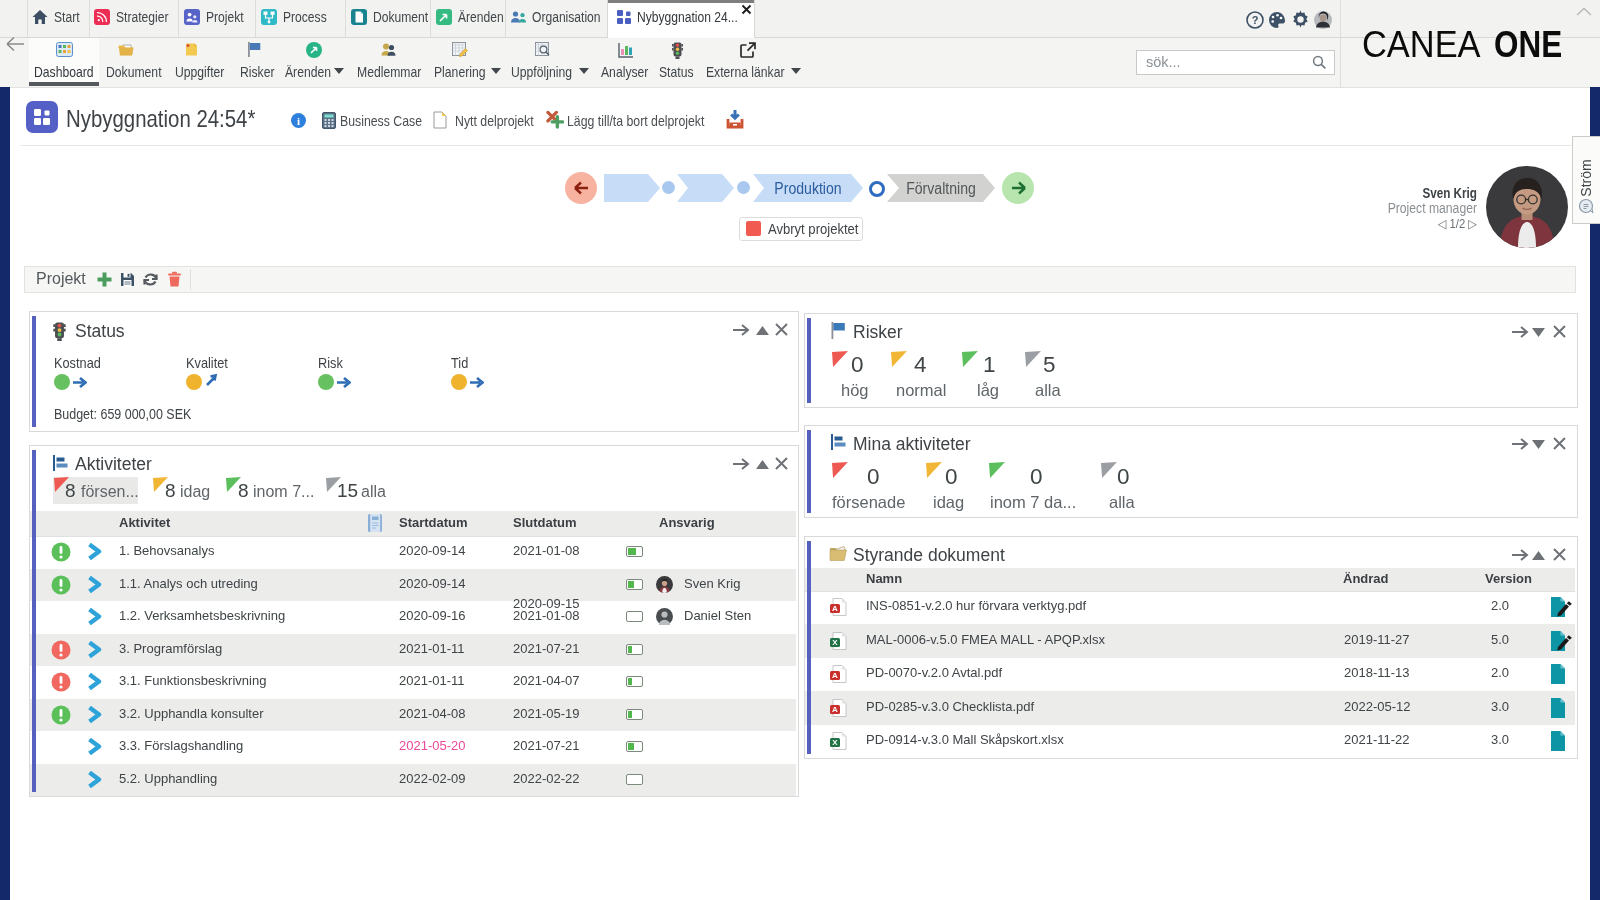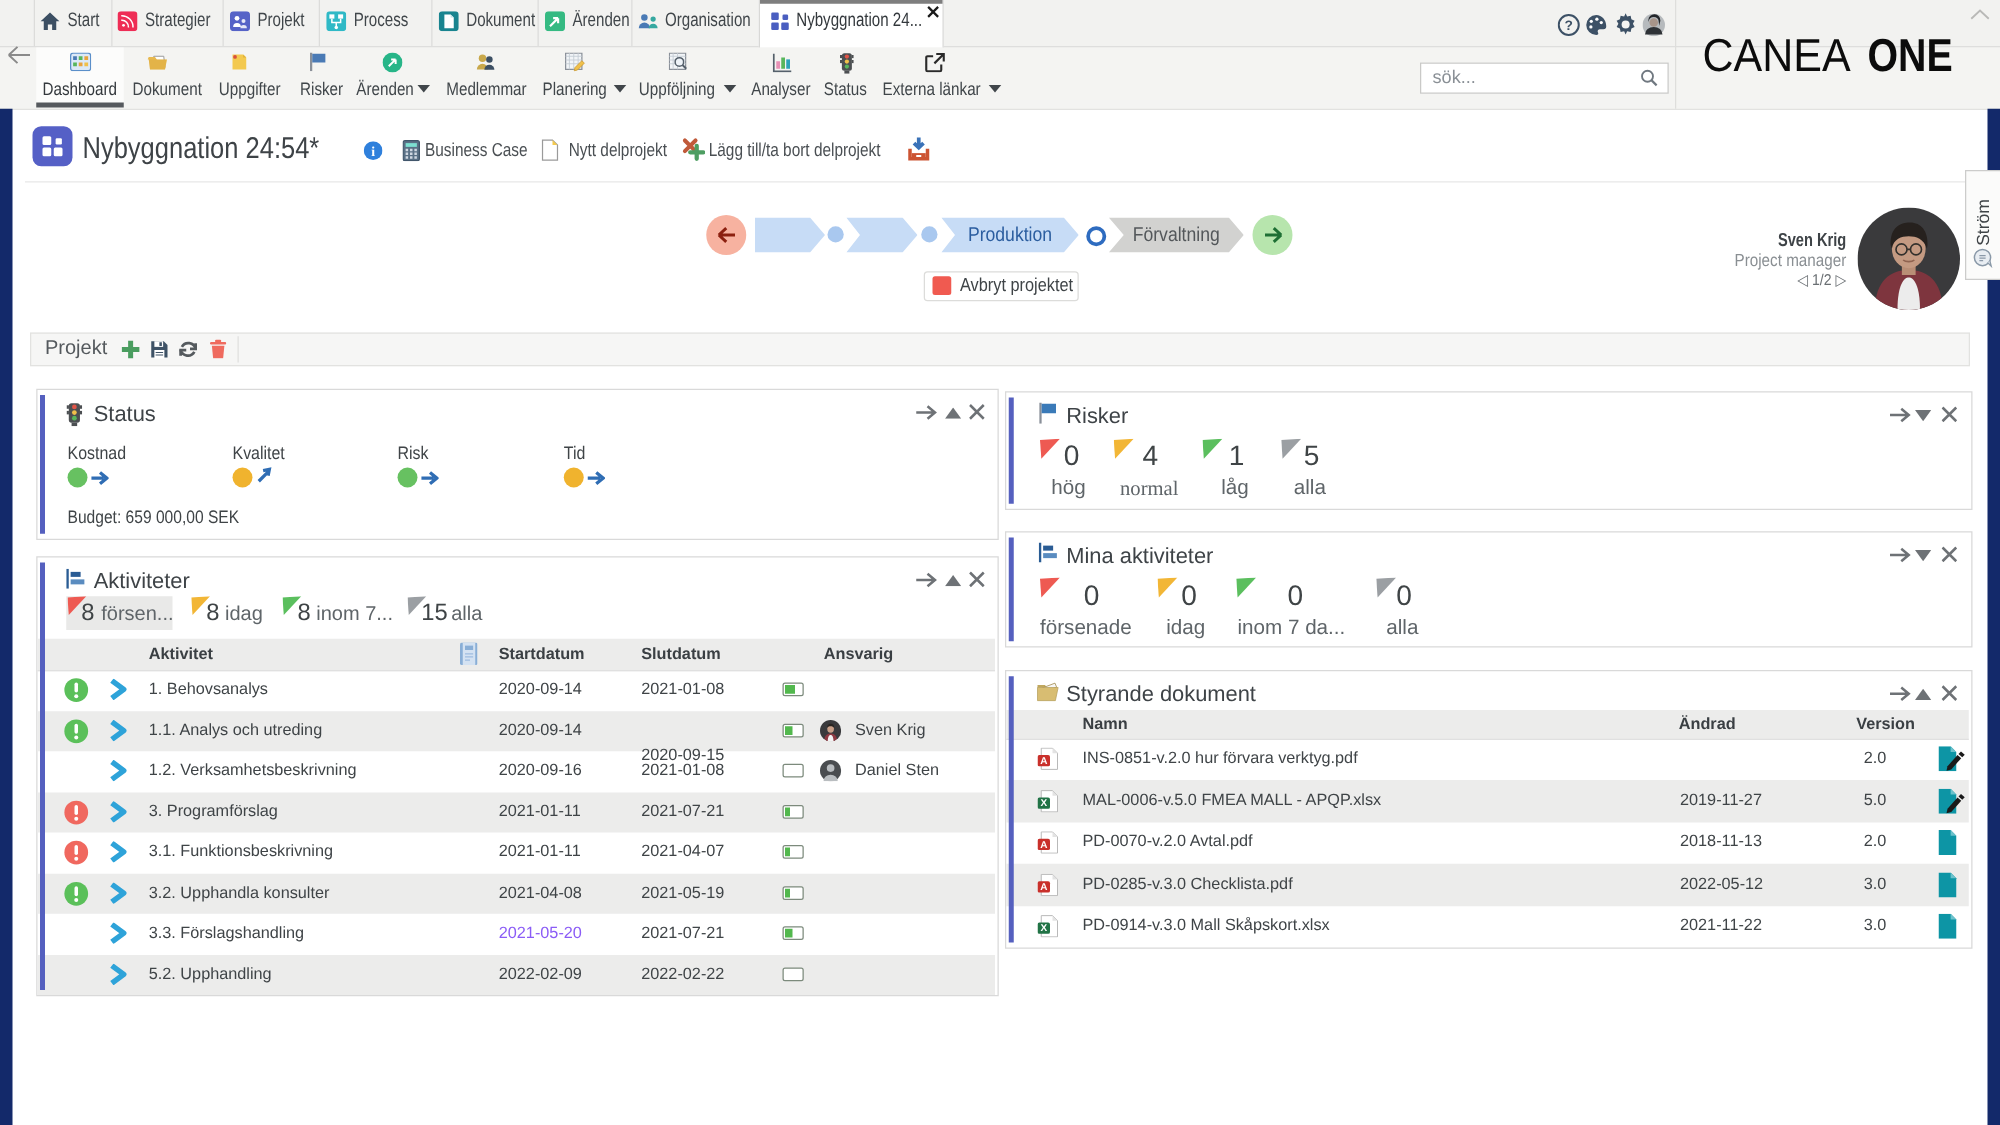--- a/index.html
+++ b/index.html
@@ -585,21 +585,21 @@
     <div class="abs" style="left:89px;top:260px;font-size:13px;color:#3f4447;">3.2. Upphandla konsulter</div>
     <div class="abs" style="left:369px;top:260px;font-size:13px;color:#3f4447;">2021-04-08</div>
     <div class="abs" style="left:483px;top:260px;font-size:13px;color:#3f4447;">2021-05-19</div>
     <div class="abs" style="left:596px;top:263px;width:15px;height:9px;border:1px solid #7c8a7c;border-radius:2px;background:#fff;">
           <div style="position:absolute;left:1px;top:1px;width:4px;height:7px;background:#52b84d;"></div>
         </div>
     <svg class="abs" style="left:57px;top:292px" width="15" height="17" viewBox="0 0 15 17">
           <path d="M2.5 1.5 L12 8.5 L2.5 15.5" stroke="#2ea3d9" stroke-width="4.4" fill="none" stroke-linejoin="round"></path>
         </svg>
     <div class="abs" style="left:89px;top:292px;font-size:13px;color:#3f4447;">3.3. Förslagshandling</div>
-    <div class="abs" style="left:369px;top:292px;font-size:13px;color:#8b5cf6;">2021-05-20</div>
+    <div class="abs" style="left:369px;top:292px;font-size:13px;color:#ec4899;">2021-05-20</div>
     <div class="abs" style="left:483px;top:292px;font-size:13px;color:#3f4447;">2021-07-21</div>
     <div class="abs" style="left:596px;top:295px;width:15px;height:9px;border:1px solid #7c8a7c;border-radius:2px;background:#fff;">
           <div style="position:absolute;left:1px;top:1px;width:6px;height:7px;background:#52b84d;"></div>
         </div>
     <div class="abs rowg" style="left:0;top:318px;width:766px;height:32px;"></div>
     <svg class="abs" style="left:57px;top:325px" width="15" height="17" viewBox="0 0 15 17">
           <path d="M2.5 1.5 L12 8.5 L2.5 15.5" stroke="#2ea3d9" stroke-width="4.4" fill="none" stroke-linejoin="round"></path>
         </svg>
     <div class="abs" style="left:89px;top:325px;font-size:13px;color:#3f4447;">5.2. Upphandling</div>
     <div class="abs" style="left:369px;top:325px;font-size:13px;color:#3f4447;">2022-02-09</div>
@@ -634,21 +634,21 @@
     <div class="abs" style="left:109px;top:38px;font-size:22.5px;color:#3f4446;">4</div>
     <svg class="abs" style="left:157px;top:37px" width="17" height="17" viewBox="0 0 16 16">
         <path d="M0 1 L15 0 L1 15 Z" fill="#5bbf5e"></path>
       </svg>
     <div class="abs" style="left:178px;top:38px;font-size:22.5px;color:#3f4446;">1</div>
     <svg class="abs" style="left:220px;top:37px" width="17" height="17" viewBox="0 0 16 16">
         <path d="M0 1 L15 0 L1 15 Z" fill="#9b9fa3"></path>
       </svg>
     <div class="abs" style="left:238px;top:38px;font-size:22.5px;color:#3f4446;">5</div>
     <div class="abs" style="left:36px;top:67px;font-size:16.5px;color:#5f6569;">hög</div>
-    <div class="abs" style="left:91px;top:67px;font-size:16.5px;color:#5f6569;font-family:Liberation Serif, serif;">normal</div>
+    <div class="abs" style="left:91px;top:67px;font-size:16.5px;color:#5f6569;">normal</div>
     <div class="abs" style="left:172px;top:67px;font-size:16.5px;color:#5f6569;">låg</div>
     <div class="abs" style="left:230px;top:67px;font-size:16.5px;color:#5f6569;">alla</div>
   </div>
 
   <div class="widget" style="left:804px;top:425px;width:772px;height:91px;">
     <div class="wstripe"></div>
     <svg class="abs" style="left:26px;top:8px" width="15" height="16" viewBox="0 0 15 16">
         <rect x="0" y="0" width="2" height="16" fill="#2a5c94"></rect>
         <rect x="3.5" y="2.5" width="8" height="4" fill="#2a5c94"></rect>
         <rect x="3.5" y="8.5" width="11" height="4" fill="#5a8cc0"></rect>

